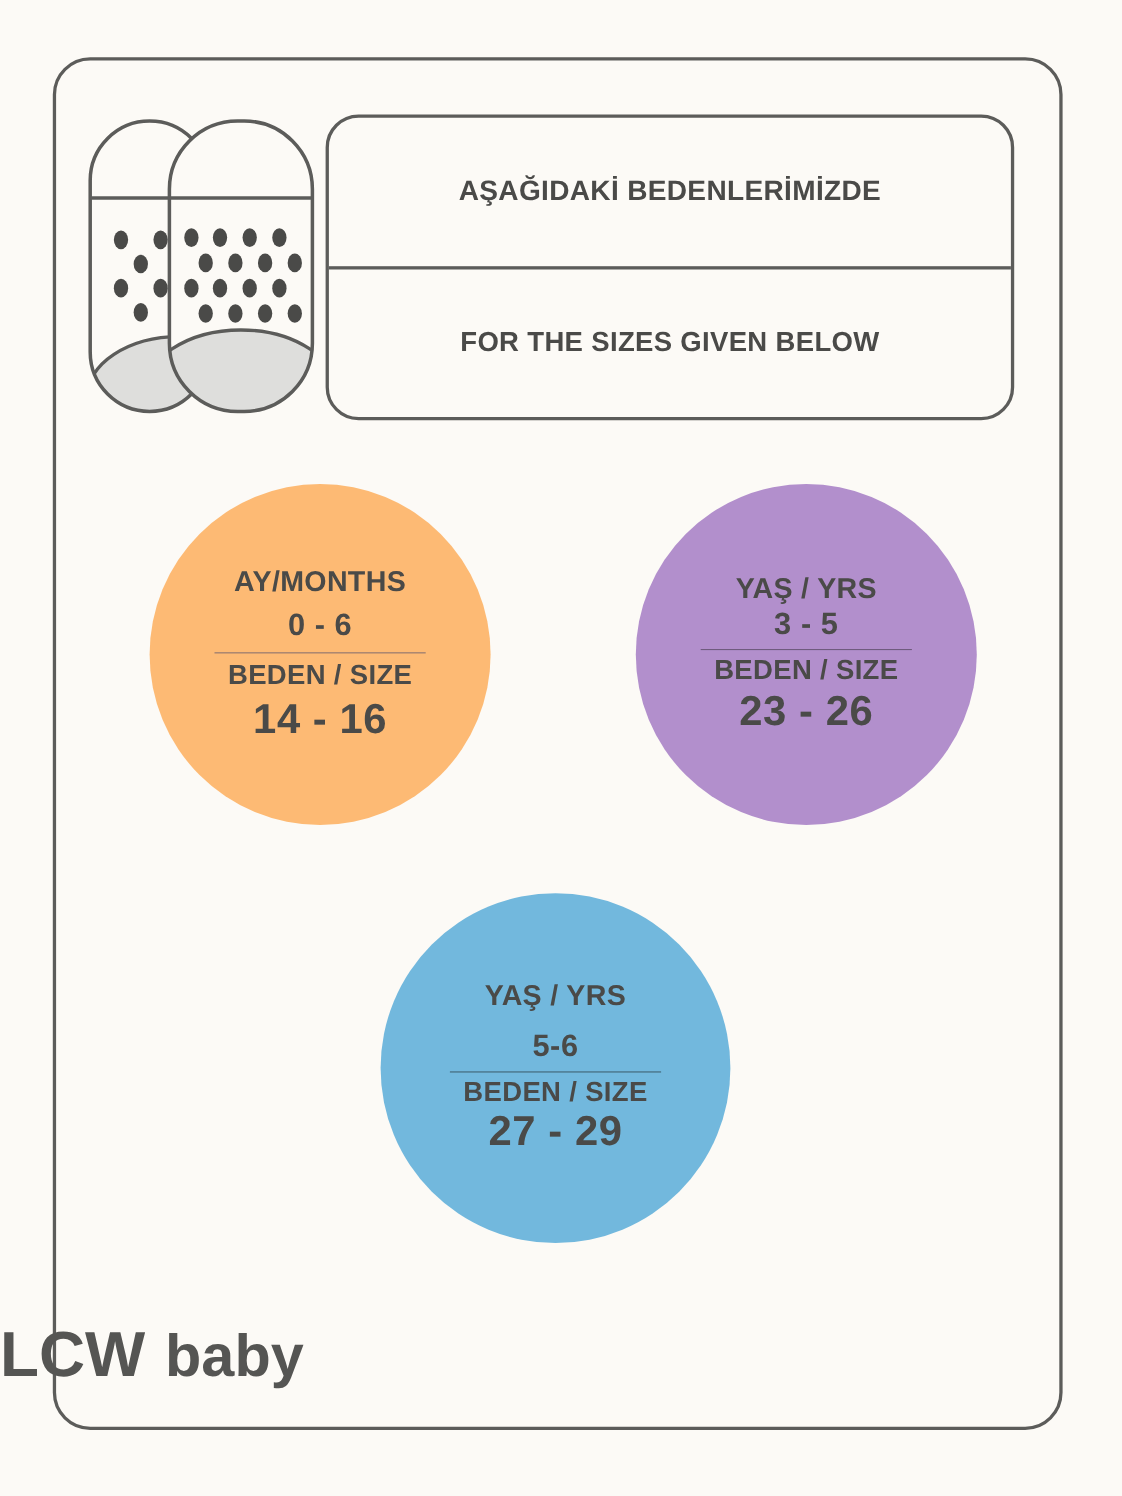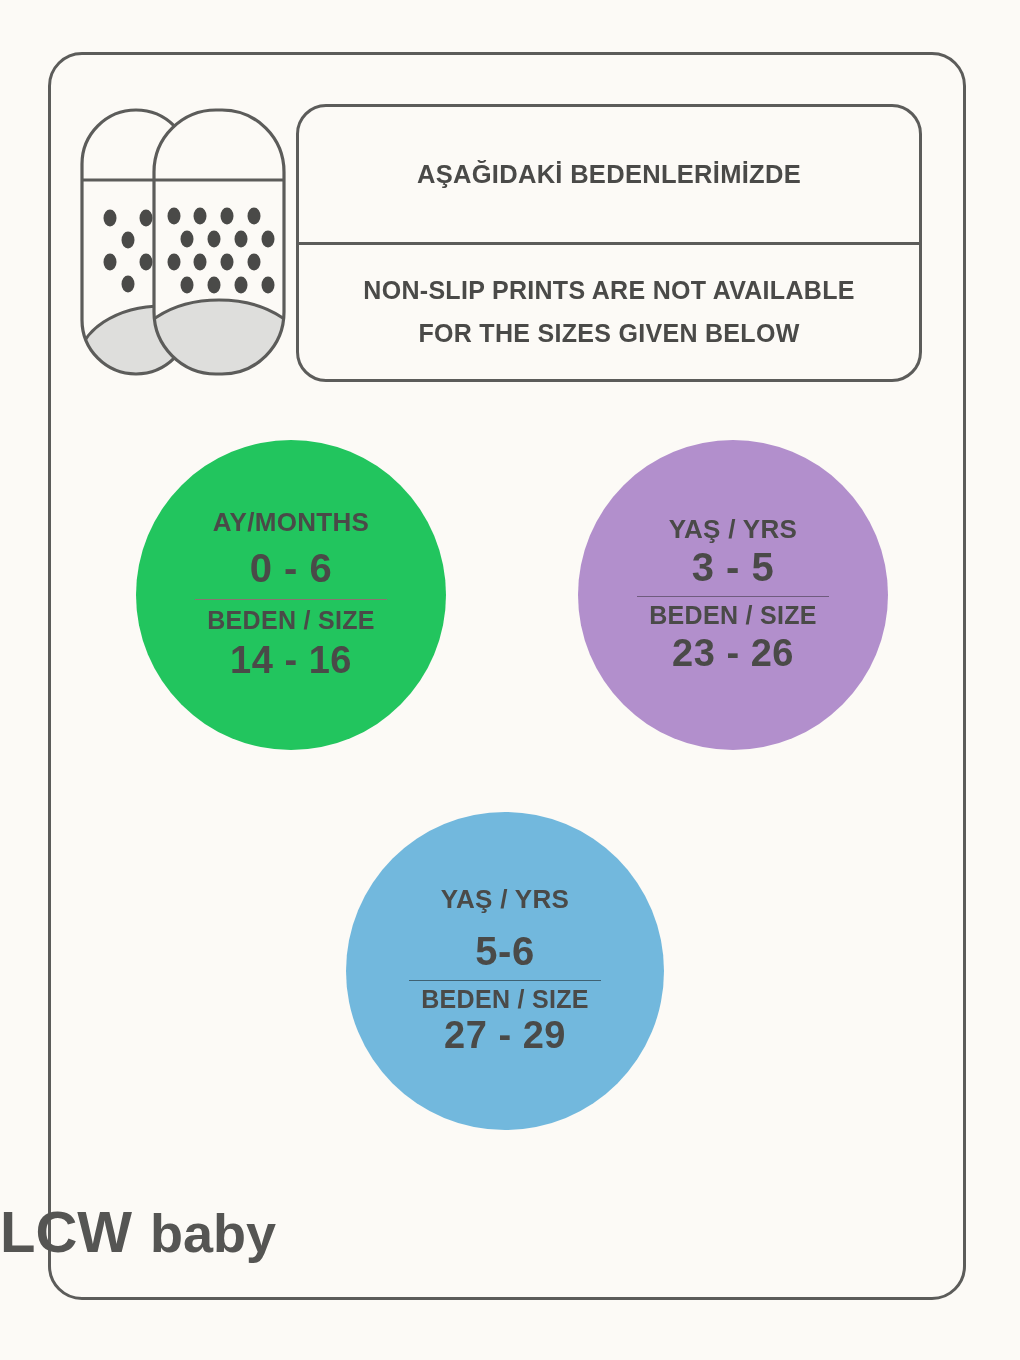--- a/index.html
+++ b/index.html
@@ -110,21 +110,21 @@
   }
 
   .c-label {
     font-size: 26px;
     font-weight: bold;
     line-height: 1.0;
     letter-spacing: 0.3px;
     white-space: nowrap;
   }
   .c-value {
-    font-size: 40px;
+    font-size: 28px;
     font-weight: bold;
     line-height: 1.05;
     letter-spacing: 0.5px;
     margin-top: 12px;
     white-space: nowrap;
   }
   .c-rule {
     width: 192px;
     height: 1.5px;
     background: #8A7470;
@@ -245,26 +245,25 @@
         <ellipse cx="190" cy="179" rx="6.5" ry="8.5"></ellipse>
       </g>
     </svg>
   </div>
 
   <div class="notice-box">
     <div class="notice-half top">
       <div class="notice-line">AŞAĞIDAKİ BEDENLERİMİZDE</div>
     </div>
     <div class="notice-half bottom">
-      <div class="notice-line">NON-SLIP PRINTS ARE NOT AVAILABLE</div>
       <div class="notice-line">FOR THE SIZES GIVEN BELOW</div>
     </div>
   </div>
 
-  <div class="circle circle-pink" style="background:#22c55e;">
+  <div class="circle circle-pink" style="background:#fdba74;">
     <div class="c-label">AY/MONTHS</div>
     <div class="c-value">0 - 6</div>
     <div class="c-rule"></div>
     <div class="c-sublabel">BEDEN / SIZE</div>
     <div class="c-subvalue">14 - 16</div>
   </div>
 
   <div class="circle circle-purple" style="background:#B28FCC;">
     <div class="c-label">YAŞ / YRS</div>
     <div class="c-value">3 - 5</div>

